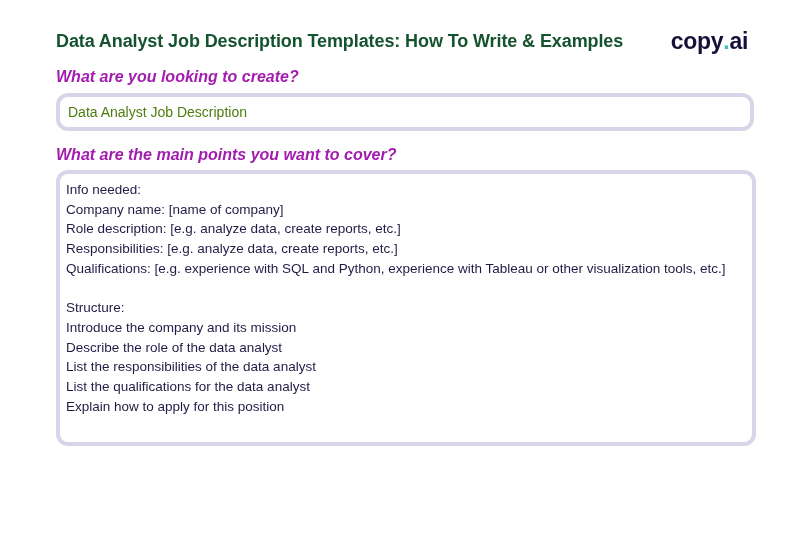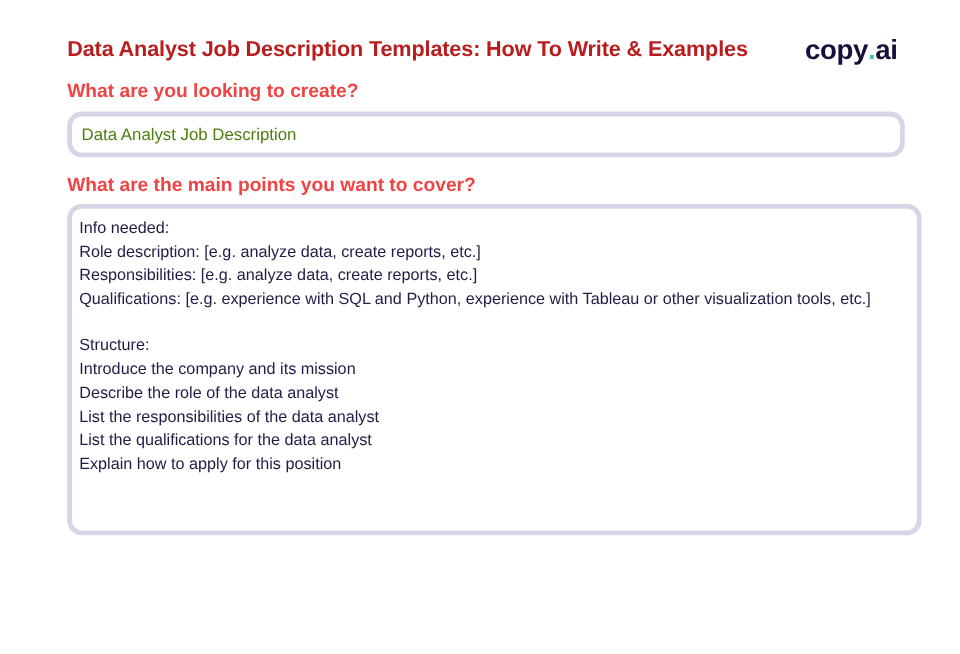--- a/index.html
+++ b/index.html
@@ -21,40 +21,41 @@
       top: 26px;
       right: 52px;
       height: 30px;
       display: flex;
       align-items: center;
       justify-content: space-between;
     }
     .page-title {
       font-size: 18px;
       font-weight: bold;
-      color: #b91c1c;
+      color: #14532d;
       letter-spacing: -0.1px;
     }
     .logo {
       font-size: 23px;
       font-weight: bold;
       color: #14103a;
       letter-spacing: -0.3px;
       display: flex;
       align-items: flex-end;
     }
     .logo .dot {
       color: #3cc4b4;
     }
     .section-label {
       position: absolute;
       left: 56px;
       font-size: 16px;
       font-weight: bold;
-      color: #ef4444;
+      color: #a21caf;
+      font-style: italic;
     }
     .label-create { top: 68px; }
     .label-points { top: 146px; }
     .input-box {
       position: absolute;
       left: 56px;
       top: 93px;
       width: 682px;
       height: 30px;
       border: 4px solid #d8d5e8;
@@ -71,21 +72,21 @@
     }
     .textarea-box {
       position: absolute;
       left: 56px;
       top: 170px;
       width: 682px;
       height: 262px;
       border: 4px solid #d8d5e8;
       border-radius: 12px;
       background: #fff;
-      padding: 6px 16px 0 6px;
+      padding: 6px 4px 0 6px;
       box-sizing: content-box;
     }
     .line {
       font-size: 13.5px;
       line-height: 19.7px;
       height: 19.7px;
       color: #211c45;
       white-space: nowrap;
     }
   </style>
@@ -104,20 +105,21 @@
 <div class="section-label label-create">What are you looking to create?</div>
 
 <div class="input-box">
   <span class="input-value">Data Analyst Job Description</span>
 </div>
 
 <div class="section-label label-points">What are the main points you want to cover?</div>
 
 <div class="textarea-box">
   <div class="line">Info needed:</div>
+  <div class="line">Company name: [name of company]</div>
   <div class="line">Role description: [e.g. analyze data, create reports, etc.]</div>
   <div class="line">Responsibilities: [e.g. analyze data, create reports, etc.]</div>
   <div class="line">Qualifications: [e.g. experience with SQL and Python, experience with Tableau or other visualization tools, etc.]</div>
   <div class="line"></div>
   <div class="line">Structure:</div>
   <div class="line">Introduce the company and its mission</div>
   <div class="line">Describe the role of the data analyst</div>
   <div class="line">List the responsibilities of the data analyst</div>
   <div class="line">List the qualifications for the data analyst</div>
   <div class="line">Explain how to apply for this position</div>

